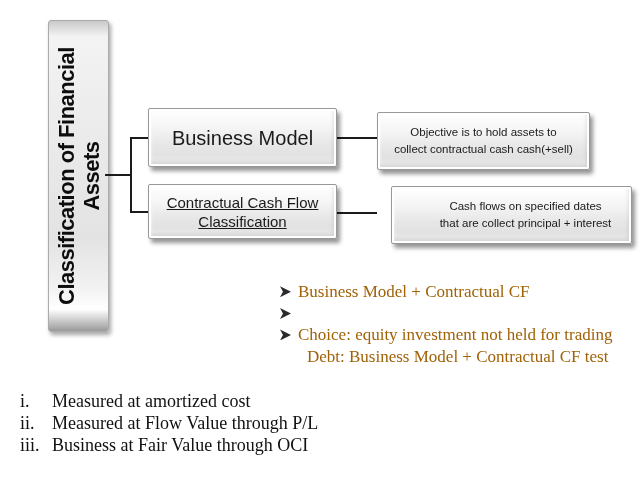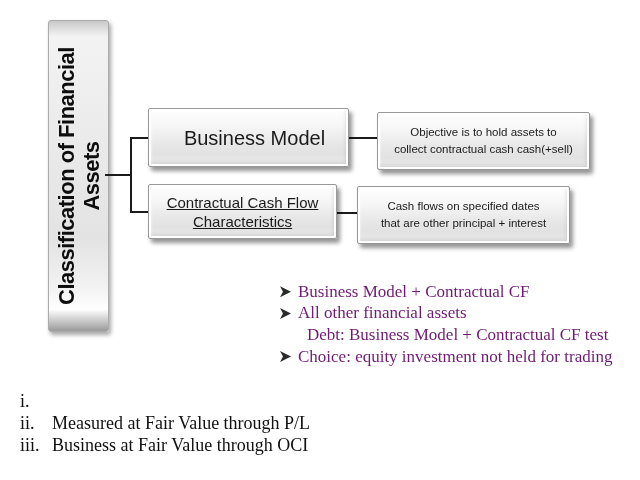--- a/index.html
+++ b/index.html
@@ -67,43 +67,43 @@
     box-shadow:
       inset 0 0 0 2px #ffffff,
       inset -2px -3px 5px rgba(0,0,0,0.13),
       inset 2px 2px 3px rgba(255,255,255,0.9),
       3px 4px 4px rgba(0,0,0,0.42);
     color: #1a1a1a;
   }
   .box-line { white-space: nowrap; }
   .box-business-model {
     left: 148px; top: 108px; width: 187px; height: 57px;
-    font-size: 20px; line-height: 24px; padding-left: 12px;
+    font-size: 20px; line-height: 24px;
   }
   .box-contractual-cf {
     left: 148px; top: 184px; width: 187px; height: 53px;
     font-size: 15px; line-height: 19px; text-decoration: underline;
   }
   .box-objective {
     left: 377px; top: 112px; width: 211px; height: 56px;
     font-size: 11.5px; line-height: 17px; text-align: right;
   }
   .box-cash-flows {
-    left: 357px; top: 186px; width: 211px; height: 56px;
-    font-size: 11.5px; line-height: 17px;
+    left: 391px; top: 186px; width: 211px; height: 56px;
+    font-size: 11.5px; line-height: 17px; padding-left: 28px;
   }
 
   
   .key-points {
     position: absolute;
     left: 280px;
     top: 281px;
     font-family: "Liberation Serif", serif;
     font-size: 17px;
-    color: #701a75;
+    color: #a16207;
   }
   .kp-row {
     display: flex;
     align-items: center;
     height: 21.6px;
   }
   .kp-arrow {
     flex: none;
     width: 11px;
     height: 11px;
@@ -152,58 +152,58 @@
   <div class="conn" style="left:130px; top:211px; width:18px; height:2px;"></div>
   <div class="conn" style="left:335px; top:137px; width:42px; height:2px;"></div>
   <div class="conn" style="left:335px; top:212px; width:42px; height:2px;"></div>
 
   <div class="flow-box box-business-model">
     <div class="box-line">Business Model</div>
   </div>
 
   <div class="flow-box box-contractual-cf">
     <div class="box-line">Contractual Cash Flow</div>
-    <div class="box-line">Characteristics</div>
+    <div class="box-line">Classification</div>
   </div>
 
   <div class="flow-box box-objective">
     <div class="box-line">Objective is to hold assets to</div>
     <div class="box-line">collect contractual cash cash(+sell)</div>
   </div>
 
   <div class="flow-box box-cash-flows">
     <div class="box-line">Cash flows on specified dates</div>
-    <div class="box-line">that are other principal + interest</div>
+    <div class="box-line">that are collect principal + interest</div>
   </div>
 
   <div class="key-points">
     <div class="kp-row">
       <span class="kp-arrow"></span>
       <span class="kp-text">Business Model + Contractual CF</span>
     </div>
     <div class="kp-row">
       <span class="kp-arrow"></span>
-      <span class="kp-text">All other financial assets</span>
-    </div>
-    <div class="kp-row kp-indent">
-      <span class="kp-text">Debt: Business Model + Contractual CF test</span>
     </div>
     <div class="kp-row">
       <span class="kp-arrow"></span>
       <span class="kp-text">Choice: equity investment not held for trading</span>
     </div>
+    <div class="kp-row kp-indent">
+      <span class="kp-text">Debt: Business Model + Contractual CF test</span>
+    </div>
   </div>
 
   <div class="measure-list">
     <div class="m-row">
       <span class="m-num">i.</span>
+      <span class="m-text">Measured at amortized cost</span>
     </div>
     <div class="m-row">
       <span class="m-num">ii.</span>
-      <span class="m-text">Measured at Fair Value through P/L</span>
+      <span class="m-text">Measured at Flow Value through P/L</span>
     </div>
     <div class="m-row">
       <span class="m-num">iii.</span>
       <span class="m-text">Business at Fair Value through OCI</span>
     </div>
   </div>
 
 </div>
 
 </body></html>

